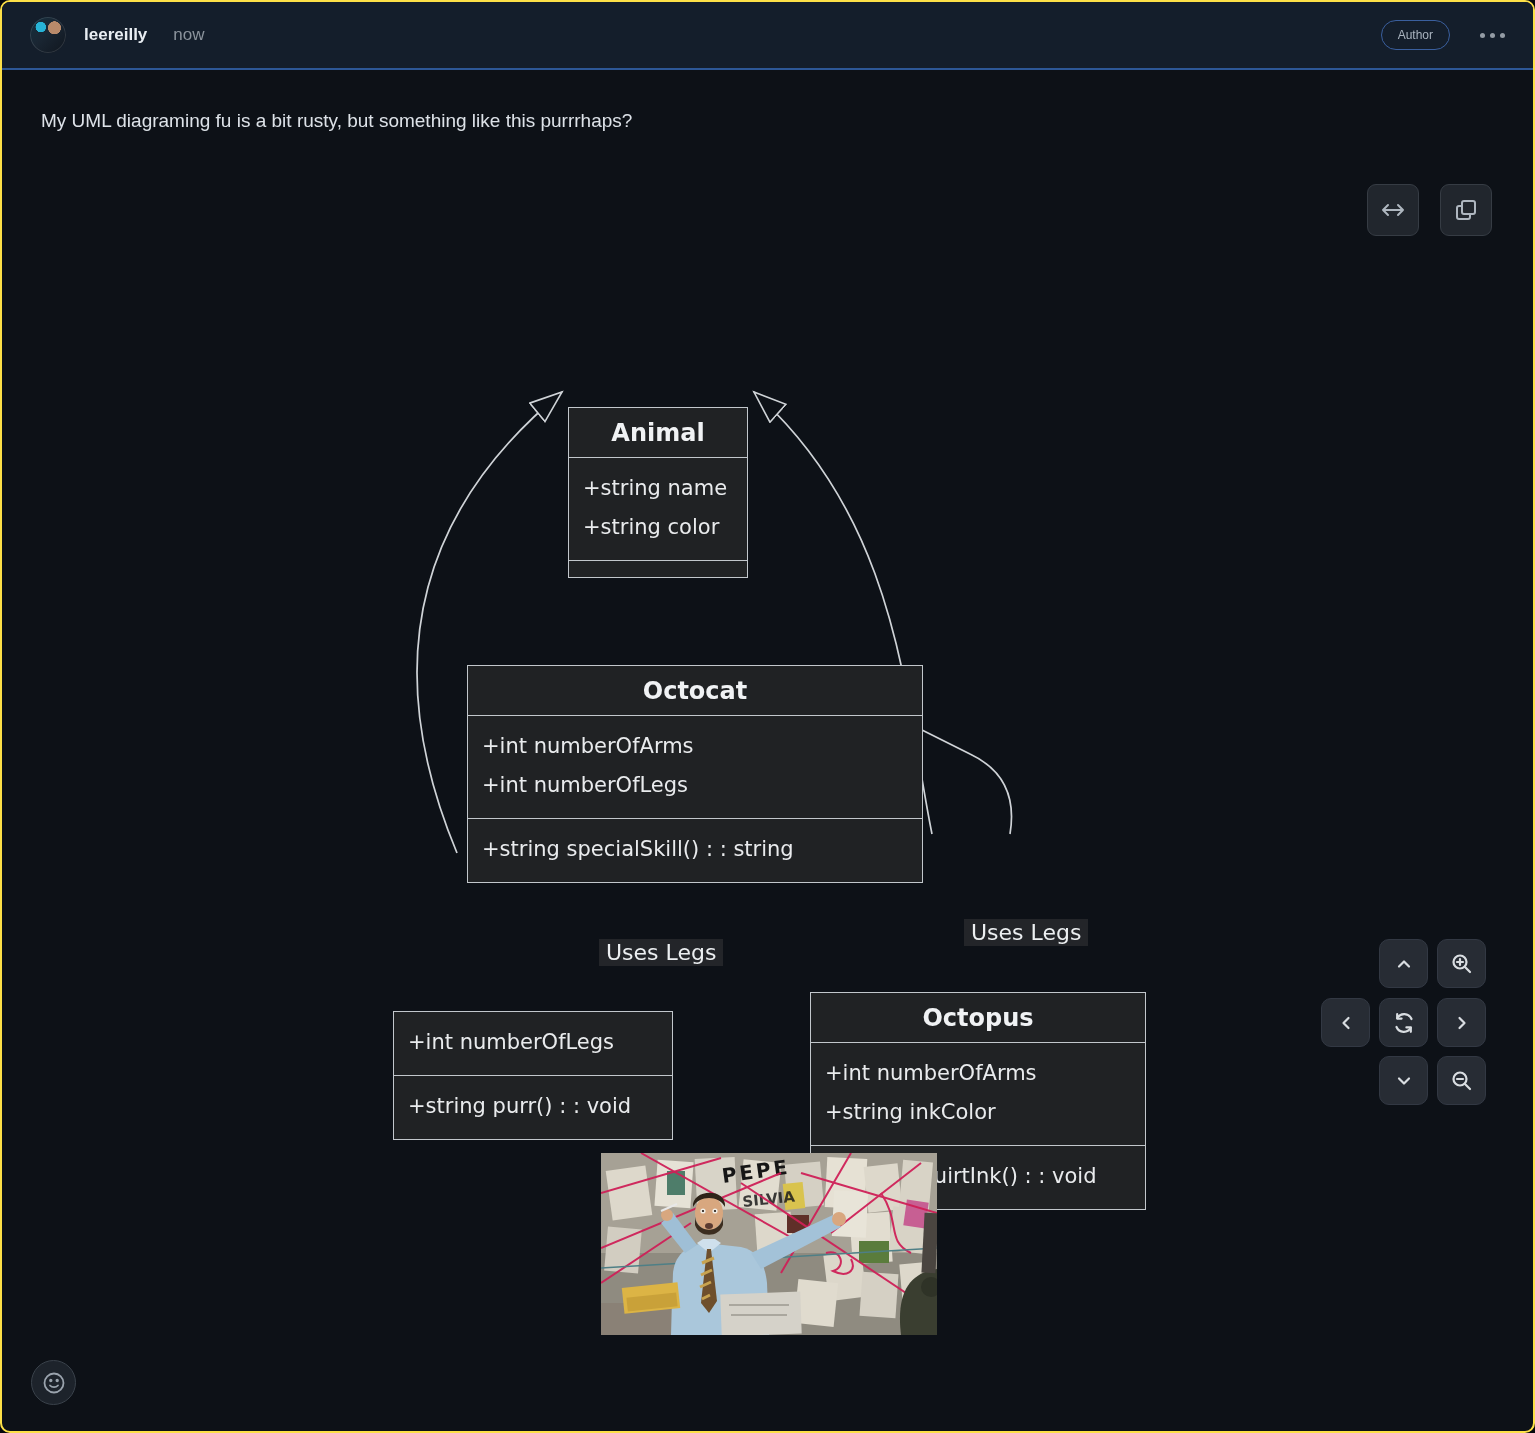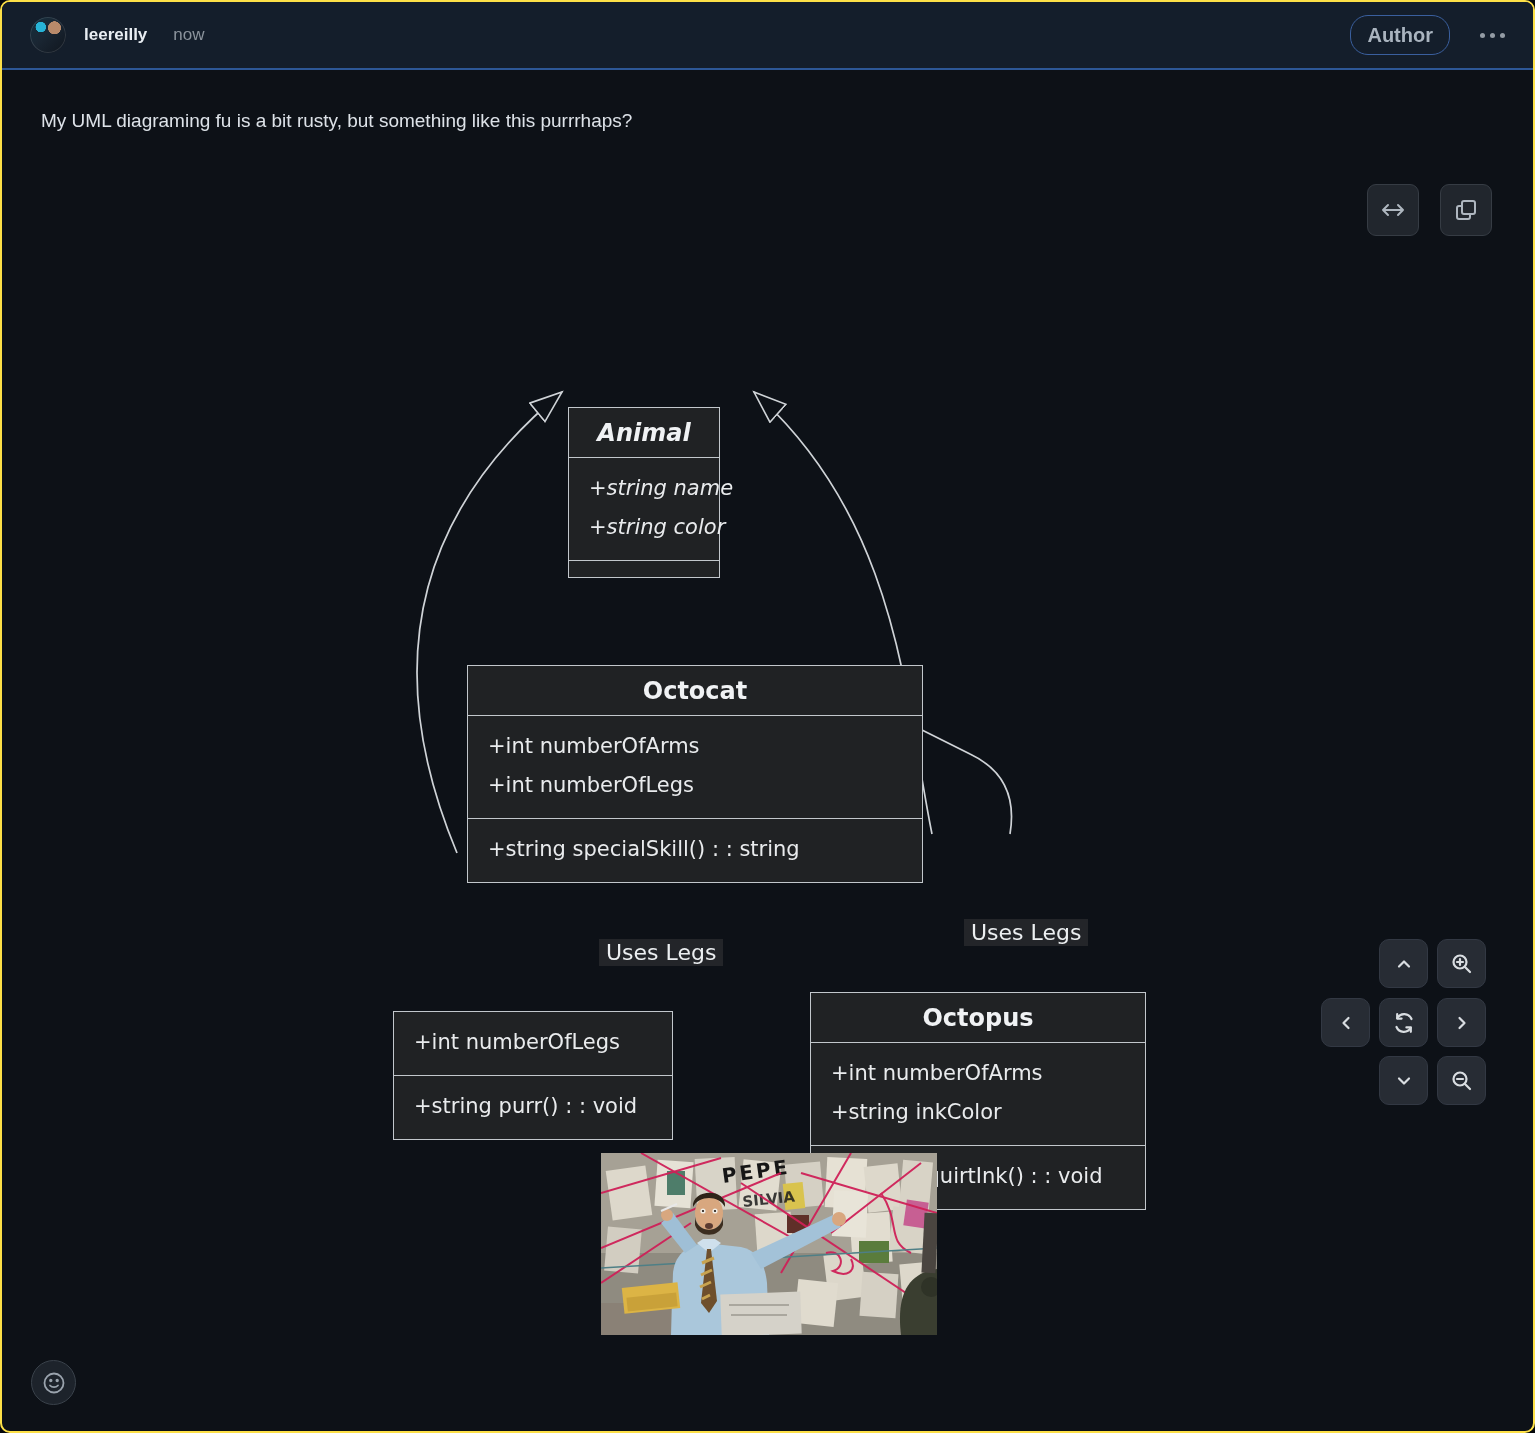--- a/index.html
+++ b/index.html
@@ -19,22 +19,22 @@
     background:
       radial-gradient(circle at 68% 30%, #b98a6a 0 18%, transparent 19%),
       radial-gradient(circle at 30% 28%, #27b3d6 0 14%, transparent 15%),
       linear-gradient(135deg,#14303e 0%,#1a2633 45%,#10161e 100%);
     box-shadow:inset 0 0 0 1px rgba(255,255,255,.12);
   }
   .uname{margin-left:18px;font-size:17px;font-weight:bold;color:#e8edf2;cursor:pointer;}
   .tstamp{margin-left:26px;font-size:17px;color:#8b939c;cursor:pointer;}
   .hspacer{flex:1;}
   .author-badge{
-    font-size:20px;color:#aab4bf;border:1.5px solid #3a5f9e;border-radius:18px;
-    padding:7px 16px;line-height:1.2;background:transparent;font-weight:bold;
+    font-size:12px;color:#aab4bf;border:1.5px solid #3a5f9e;border-radius:18px;
+    padding:7px 16px;line-height:1.2;background:transparent;
   }
   .kebab{margin-left:24px;display:flex;gap:5px;align-items:center;cursor:pointer;padding:6px;}
   .kebab i{width:5px;height:5px;border-radius:50%;background:#939ba4;display:block;}
   
   .comment-body{position:absolute;left:30px;top:108px;font-size:19px;color:#dde2e8;margin-left:9px;}
   
   .dg-btn{
     position:absolute;width:52px;height:52px;border-radius:9px;background:#21262d;
     border:1px solid #363c44;display:flex;align-items:center;justify-content:center;cursor:pointer;
   }
@@ -42,21 +42,21 @@
   
   .viewport{position:absolute;left:0;top:158px;width:1535px;height:960px;cursor:grab;}
   .edges{position:absolute;left:0;top:0;pointer-events:none;}
   .uml-box{
     position:absolute;background:#202224;border:1.5px solid #c2c7cc;color:#e9ebed;
     font-family:"DejaVu Sans",sans-serif;
   }
   .uml-title{height:50px;line-height:50px;text-align:center;font-weight:bold;font-size:24px;
     color:#f0f2f4;border-bottom:1.5px solid #c2c7cc;}
   .uml-sec{padding:11px 0 13px 0;font-size:21px;}
-  .uml-sec div{line-height:39px;padding-left:14px;white-space:nowrap;margin-left:6px;}
+  .uml-sec div{line-height:39px;padding-left:14px;white-space:nowrap;}
   .uml-methods{border-top:1.5px solid #c2c7cc;}
   .uml-methods.empty{height:17px;padding:0;}
   .edge-label{
     position:absolute;background:#232529;color:#eceff1;font-size:22px;padding:1px 7px;
     font-family:"DejaVu Sans",sans-serif;white-space:nowrap;
   }
   
   .pan-btn{
     position:absolute;width:49px;height:49px;border-radius:10px;background:#272c34;
     border:1px solid #323843;display:flex;align-items:center;justify-content:center;cursor:pointer;
@@ -113,21 +113,21 @@
       </defs>
       <g stroke="#cfd3d7" stroke-width="1.7" fill="none">
         <path d="M656,505 L656,428" marker-end="url(#tri)"></path>
         <path d="M455,851 C392,700 388,532 560,390" marker-end="url(#tri)"></path>
         <path d="M930,832 C903,700 898,520 752,390" marker-end="url(#tri)"></path>
         <path d="M648,713 C658,745 648,802 588,851"></path>
         <path d="M850,693 L968,752 C1002,768 1014,796 1008,832"></path>
       </g>
     </svg>
 
-    <div class="uml-box" style="left:566px;top:247px;width:152px;font-style:italic;">
+    <div class="uml-box" style="left:566px;top:247px;width:180px;">
       <div class="uml-title">Animal</div>
       <div class="uml-sec">
         <div>+string name</div>
         <div>+string color</div>
       </div>
       <div class="uml-methods empty"></div>
     </div>
 
     <div class="uml-box" style="left:465px;top:505px;width:456px;">
       <div class="uml-title">Octocat</div>

